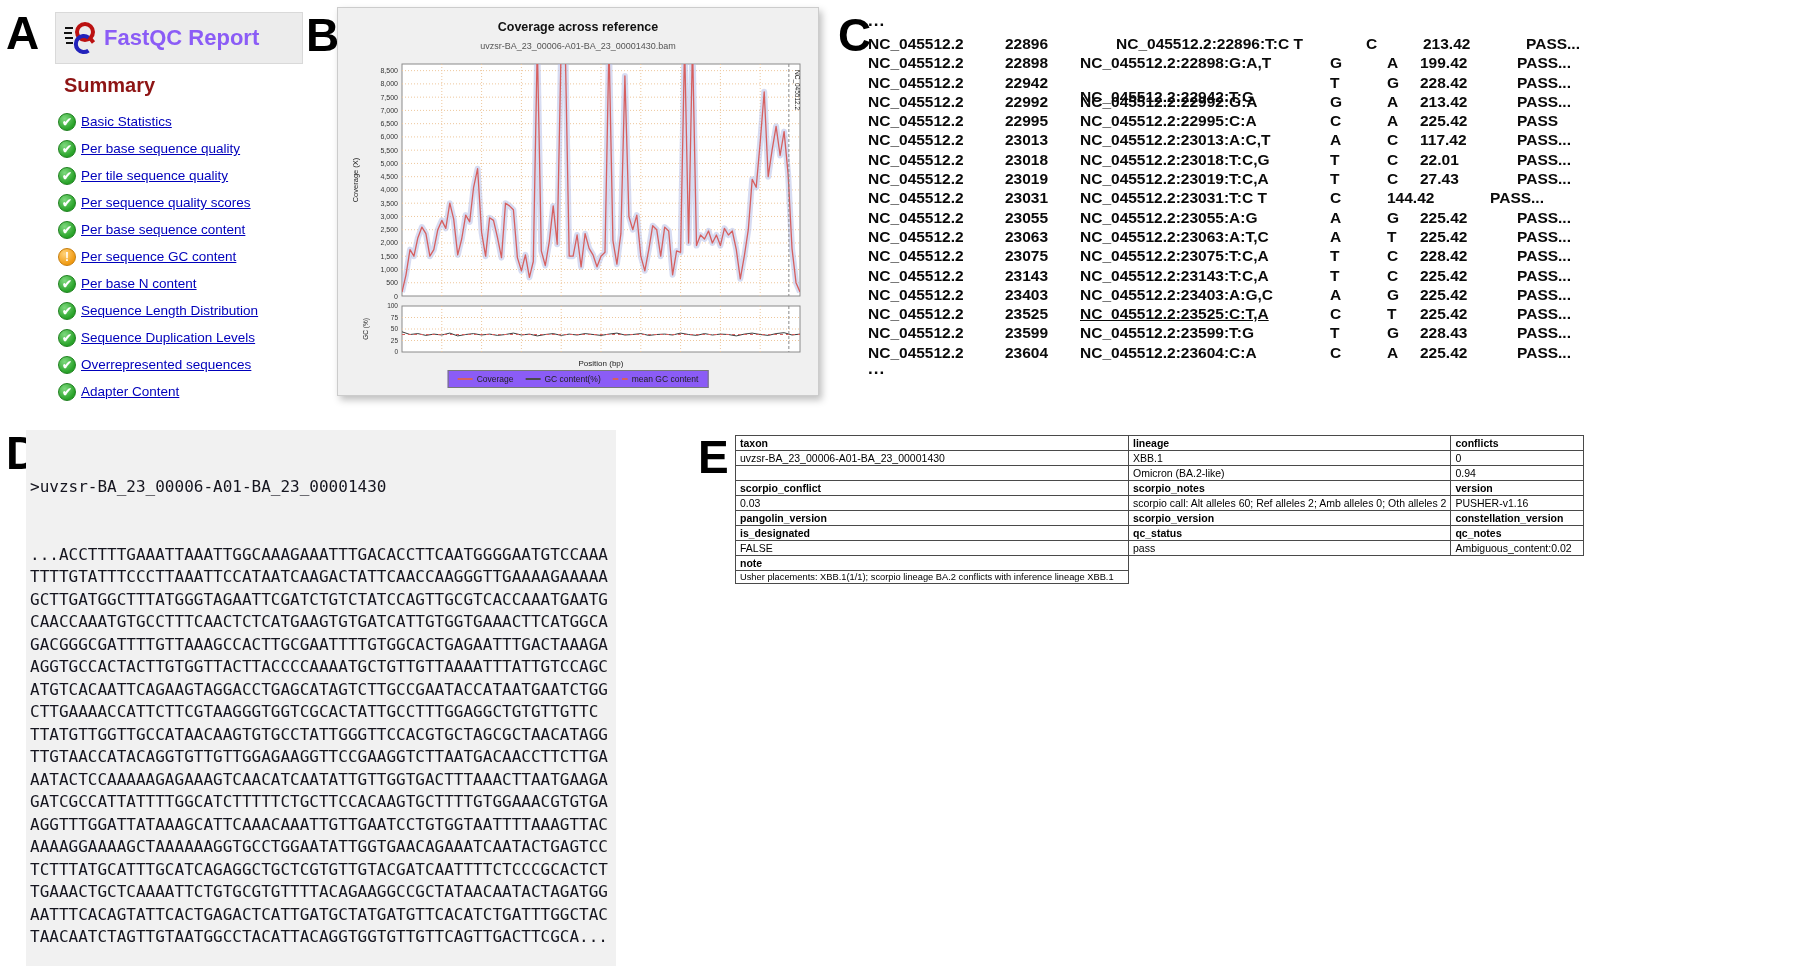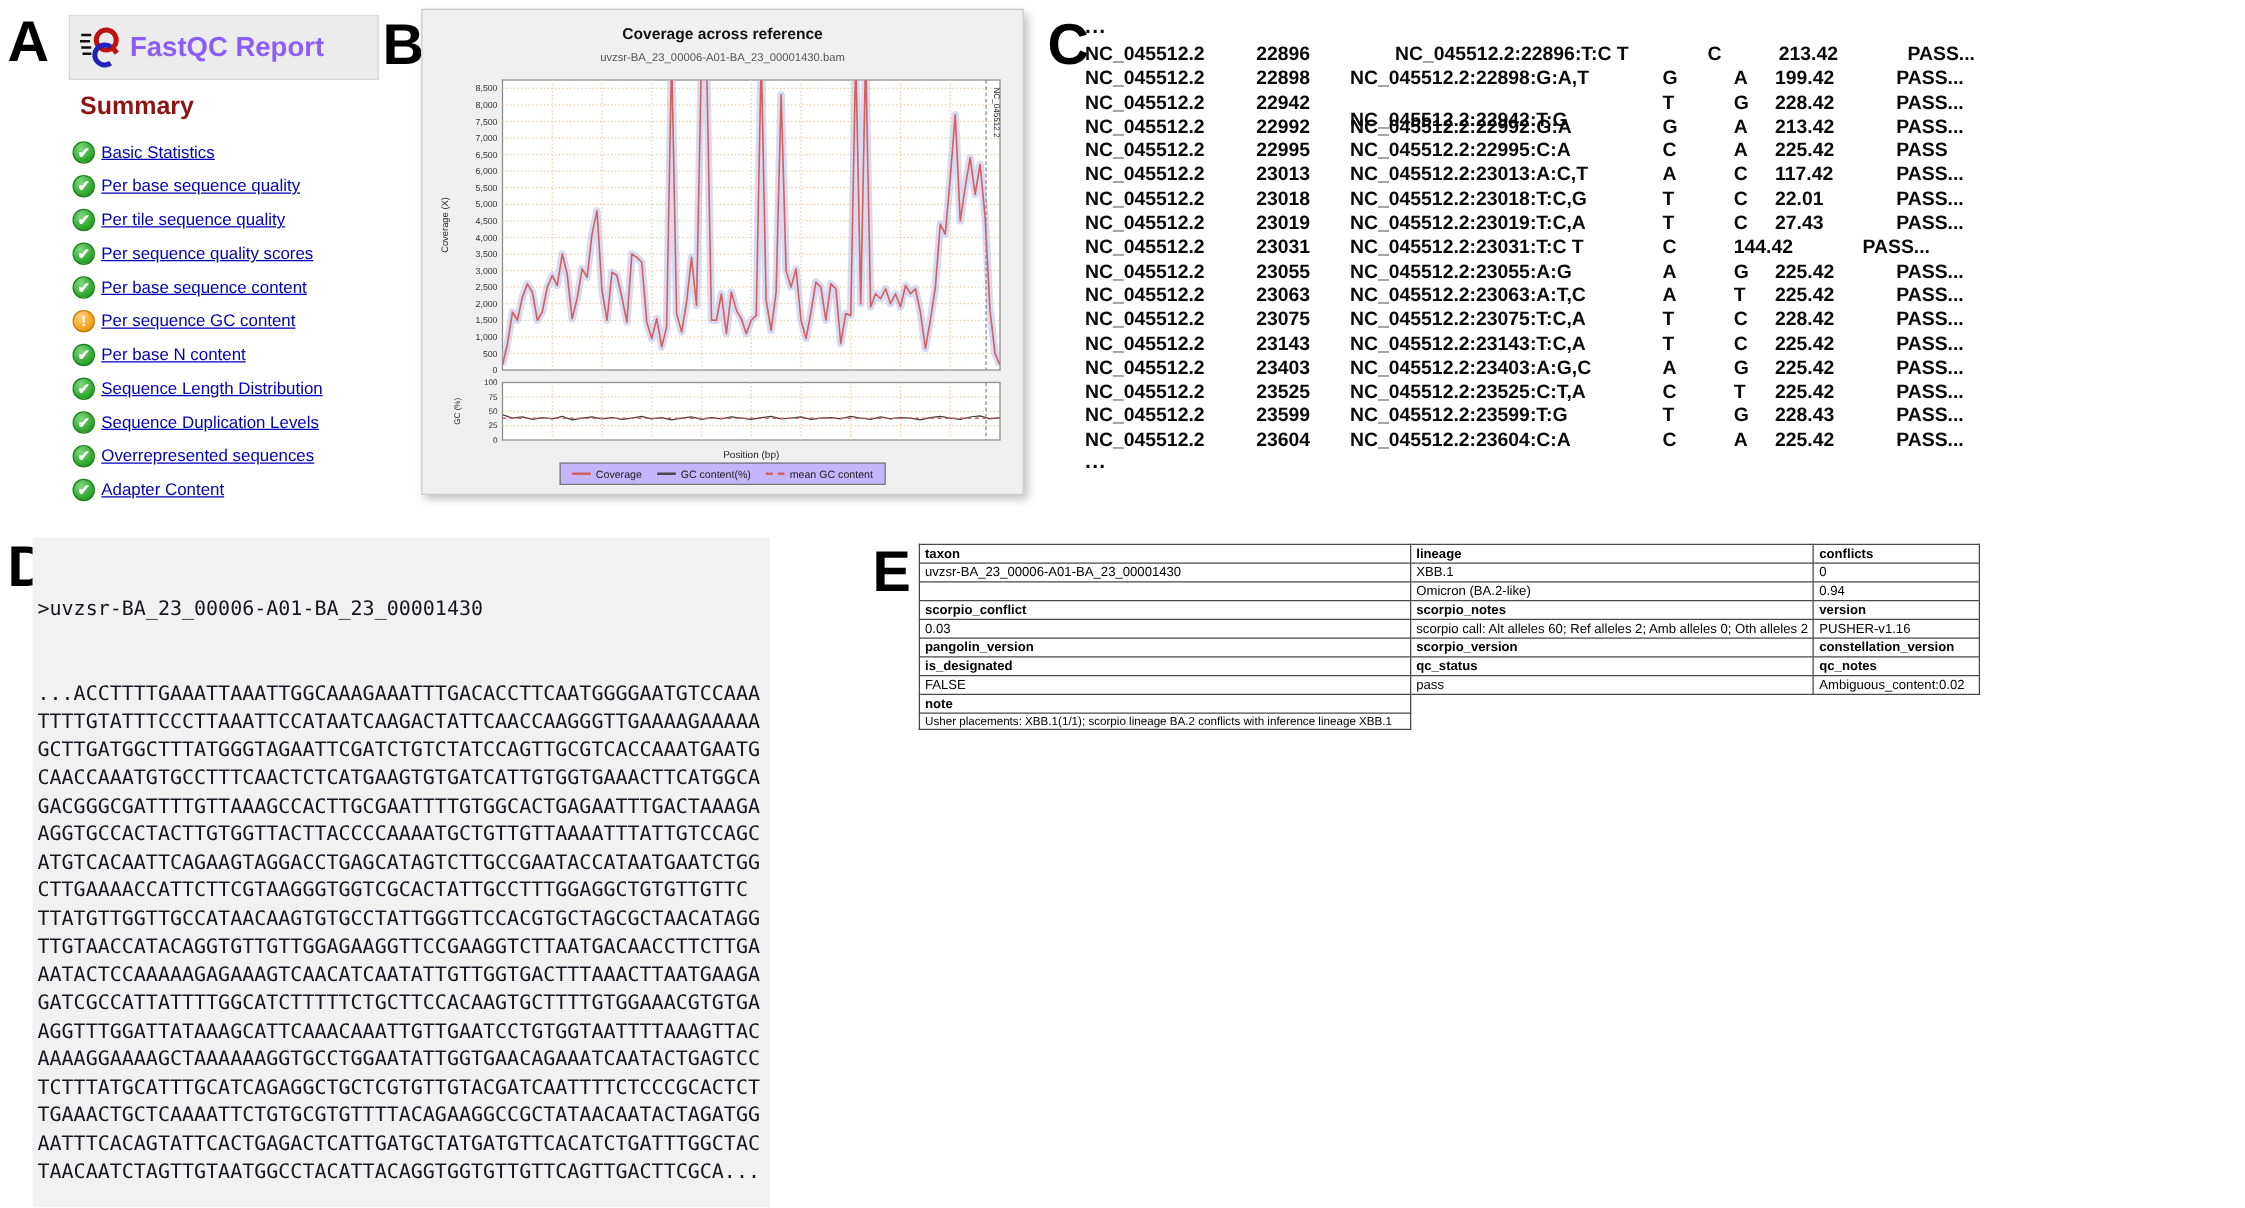--- a/index.html
+++ b/index.html
@@ -20,21 +20,21 @@
   .status-warn{background:radial-gradient(circle at 35% 30%, #ffd27a, #f09a12 70%);border:1px solid #c57c0a;}
   .sum-link{font-size:13.5px;color:#0000bb;text-decoration:underline;}
 
   
   .chart-panel{position:absolute;left:337px;top:7px;width:482px;height:389px;background:#f0f0f0;
                border:1px solid #cccccc;box-shadow:3px 4px 7px rgba(0,0,0,0.25);box-sizing:border-box;}
   .chart-title{position:absolute;left:0;top:12px;width:100%;text-align:center;font-size:12.5px;font-weight:bold;color:#111;}
   .chart-subtitle{position:absolute;left:0;top:33px;width:100%;text-align:center;font-size:9px;color:#555;}
   .chart-svg{position:absolute;left:6px;top:48px;}
   .chart-legend{position:absolute;left:50%;transform:translateX(-50%);top:362px;display:inline-flex;gap:12px;
-                align-items:center;background:#c4b5fd;border:1px solid #777;padding:3px 9px;white-space:nowrap;}
+                align-items:center;background:#8b5cf6;border:1px solid #777;padding:3px 9px;white-space:nowrap;}
   .legend-item{display:flex;align-items:center;gap:4px;font-size:8.5px;color:#222;}
   .sw{width:15px;height:0;display:inline-block;}
   .sw-line-red{border-top:2px solid #d65f5f;}
   .sw-line-dark{border-top:2px solid #4a4a4a;}
   .sw-dash-red{border-top:2px dashed #d65f5f;}
 
   
   .vcf-block{position:absolute;left:868px;top:14px;font-weight:bold;font-size:15.5px;color:#0a0a0a;}
   .vcf-ellipsis{height:20px;line-height:14px;font-size:17px;letter-spacing:1px;}
   .vcf-row{display:flex;height:19.3px;line-height:19.3px;white-space:nowrap;}
@@ -344,21 +344,21 @@
           <span class="vcf-cell" style="width: 75px;">23403</span>
           <span class="vcf-cell" style="width: 250px;">NC_045512.2:23403:A:G,C</span>
           <span class="vcf-cell" style="width: 57px;">A</span>
           <span class="vcf-cell" style="width: 33px;">G</span>
           <span class="vcf-cell" style="width: 97px;">225.42</span>
           <span class="vcf-cell">PASS...</span>
         </div>
         <div class="vcf-row">
           <span class="vcf-cell" style="width: 137px;">NC_045512.2</span>
           <span class="vcf-cell" style="width: 75px;">23525</span>
-          <span class="vcf-cell" style="width: 250px;">NC_045512.2:23525:C:T,A</span>
+          <span class="vcf-cell" style="width: 250px; text-decoration: underline;">NC_045512.2:23525:C:T,A</span>
           <span class="vcf-cell" style="width: 57px;">C</span>
           <span class="vcf-cell" style="width: 33px;">T</span>
           <span class="vcf-cell" style="width: 97px;">225.42</span>
           <span class="vcf-cell">PASS...</span>
         </div>
         <div class="vcf-row">
           <span class="vcf-cell" style="width: 137px;">NC_045512.2</span>
           <span class="vcf-cell" style="width: 75px;">23599</span>
           <span class="vcf-cell" style="width: 250px;">NC_045512.2:23599:T:G</span>
           <span class="vcf-cell" style="width: 57px;">T</span>

